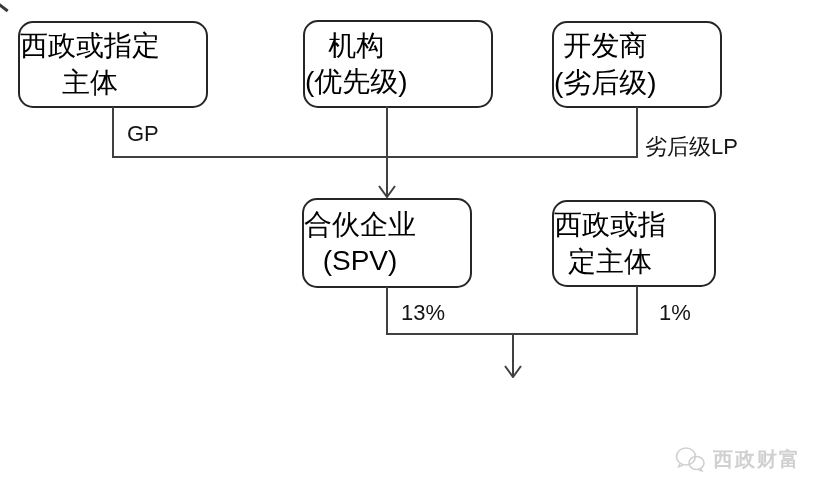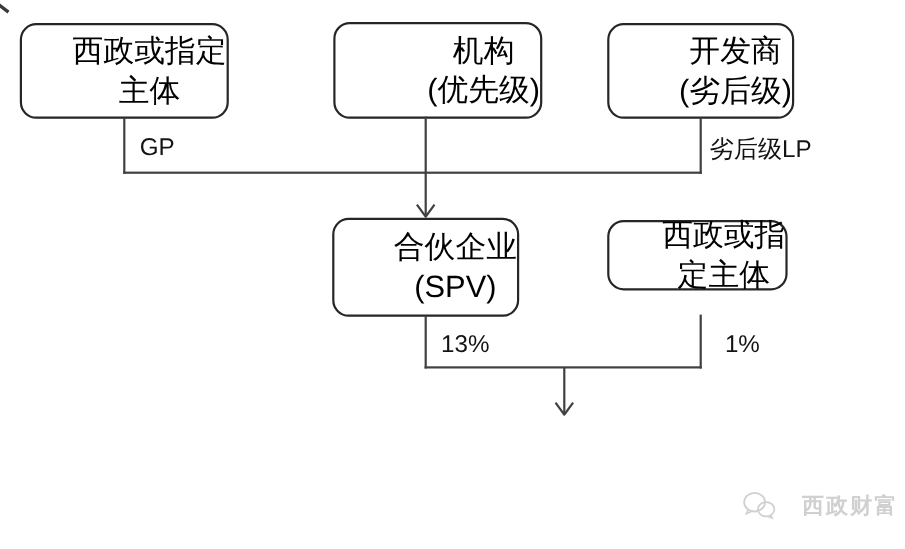--- a/index.html
+++ b/index.html
@@ -15,44 +15,43 @@
     background: #ffffff;
   }
   .box {
     position: absolute;
     box-sizing: border-box;
     border: 2.5px solid #262626;
     border-radius: 15px;
     background: #ffffff;
     display: flex;
     align-items: center;
-    justify-content: flex-end;
+    justify-content: flex-start;
     text-align: center;
     font-size: 28px;
     line-height: 1.3;
     color: #000000;
     white-space: pre-line;
-    padding-left: 24px;
   }
   .hline, .vline { position: absolute; background: #404040; }
   .hline { height: 2px; }
   .vline { width: 2px; }
   .edge-label {
     position: absolute;
     font-size: 22px;
     color: #141414;
     white-space: nowrap;
   }
   .arrowhead { position: absolute; }
   .watermark {
     position: absolute;
     left: 674px; top: 446px;
     display: flex;
     align-items: center;
-    gap: 23px;
+    gap: 7px;
     color: #d0d0d0;
     font-size: 20px;
     font-weight: bold;
     letter-spacing: 2px;
     text-shadow: 0 1px 0 #ffffff;
   }
   .corner-artifact {
     position: absolute;
     left: -4px; top: 0px;
     width: 16px; height: 3px;
@@ -78,21 +77,21 @@
   </div>
   <div class="box" style="left:552px; top:21px; width:170px; height:87px;">
     <span>开发商
 (劣后级)</span>
   </div>
 
   <div class="box" style="left:302px; top:198px; width:170px; height:90px;">
     <span>合伙企业
 (SPV)</span>
   </div>
-  <div class="box" style="left:552px; top:200px; width:164px; height:64px;">
+  <div class="box" style="left:552px; top:200px; width:164px; height:87px;">
     <span>西政或指
 定主体</span>
   </div>
 
 
   <div class="vline" style="left:112px; top:107px; height:51px;"></div>
   <div class="vline" style="left:636px; top:107px; height:51px;"></div>
   <div class="hline" style="left:112px; top:156px; width:526px;"></div>
   <div class="vline" style="left:386px; top:106px; height:90px;"></div>
   <svg class="arrowhead" style="left:378px; top:185px;" width="18" height="13" viewBox="0 0 18 13">
@@ -101,21 +100,21 @@
 
   <div class="vline" style="left:386px; top:287px; height:48px;"></div>
   <div class="vline" style="left:636px; top:286px; height:49px;"></div>
   <div class="hline" style="left:386px; top:333px; width:252px;"></div>
   <div class="vline" style="left:512px; top:334px; height:42px;"></div>
   <svg class="arrowhead" style="left:504px; top:365px;" width="18" height="13" viewBox="0 0 18 13">
     <path d="M1 1 L9 12 L17 1" fill="none" stroke="#404040" stroke-width="2"></path>
   </svg>
 
   <span class="edge-label" style="left:127px; top:121px;">GP</span>
-  <span class="edge-label" style="left:645px; top:121px;">劣后级LP</span>
+  <span class="edge-label" style="left:645px; top:132px;">劣后级LP</span>
   <span class="edge-label" style="left:401px; top:300px;">13%</span>
   <span class="edge-label" style="left:659px; top:300px;">1%</span>
 
   <div class="watermark">
     <svg width="32" height="27" viewBox="0 0 32 27">
       <ellipse cx="12" cy="10.5" rx="9.5" ry="8.5" fill="none" stroke="#d0d0d0" stroke-width="1.6"></ellipse>
       <path d="M6 17.5 L4.5 21 L9 19" fill="none" stroke="#d0d0d0" stroke-width="1.4"></path>
       <ellipse cx="22.5" cy="17" rx="7.5" ry="6.5" fill="none" stroke="#d0d0d0" stroke-width="1.6"></ellipse>
       <path d="M26.5 22 L28 25 L24 23.5" fill="none" stroke="#d0d0d0" stroke-width="1.4"></path>
     </svg>

